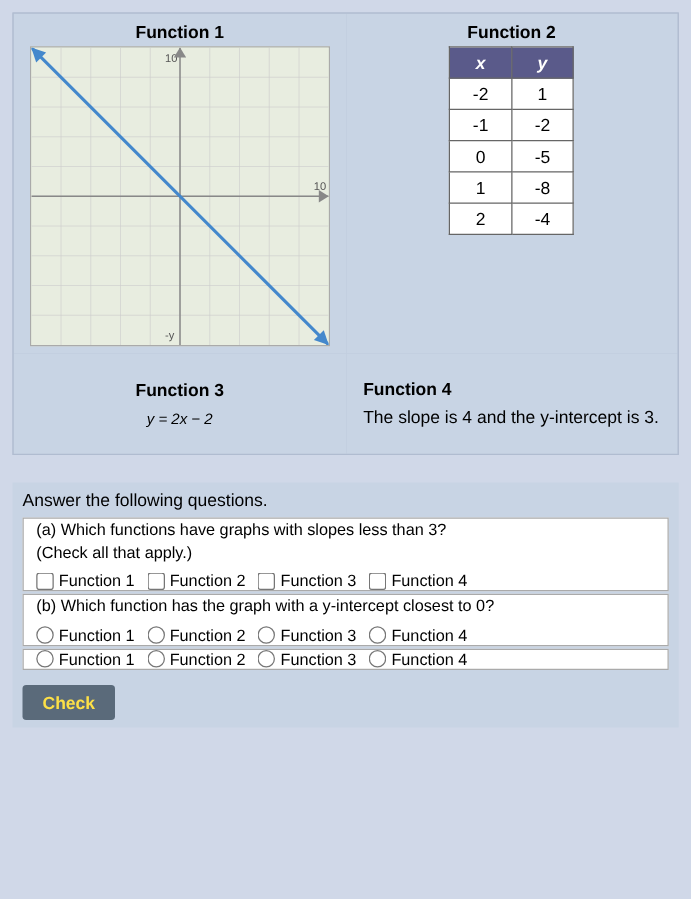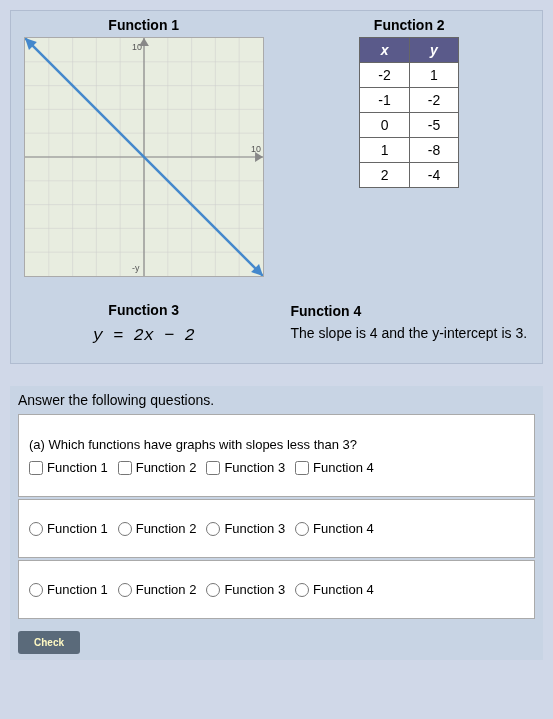--- a/index.html
+++ b/index.html
@@ -69,24 +69,23 @@
       font-weight: bold;
     }
 
     
     .func3-cell {
       justify-content: center;
       align-items: center;
       min-height: 80px;
     }
     .func3-equation {
-      font-size: 17px;
+      font-size: 12px;
       font-style: italic;
       margin-top: 4px;
-      font-family: Liberation Mono, monospace;
     }
 
     
     .func4-cell {
       justify-content: center;
       align-items: flex-start;
       min-height: 80px;
       padding: 10px 14px;
     }
     .func4-desc {
@@ -103,21 +102,21 @@
 
     .questions-label {
       font-size: 14px;
       margin-bottom: 6px;
     }
 
     .question-box {
       background: white;
       border: 1px solid #aaa;
       margin-bottom: 2px;
-      padding: 21px 10px;
+      padding: 0 10px;
     }
 
     .question-text {
       font-size: 13px;
       margin-bottom: 6px;
       line-height: 1.4;
     }
 
     .options-row {
       display: flex;
@@ -129,24 +128,24 @@
     }
 
     .option-item {
       display: flex;
       align-items: center;
       gap: 4px;
     }
 
     .check-btn {
       background: #5a6a7a;
-      color: #fef9c3;
+      color: #fde047;
       border: none;
       padding: 6px 16px;
-      font-size: 10px;
+      font-size: 14px;
       font-weight: bold;
       border-radius: 3px;
       margin-top: 10px;
       cursor: pointer;
     }
 
     input[type="checkbox"], input[type="radio"] {
       margin: 0;
       width: 14px;
       height: 14px;
@@ -249,67 +248,69 @@
 
 </div>
 
 <div class="questions-section">
   <div class="questions-label">Answer the following questions.</div>
 
   
   <div class="question-box">
     <div class="question-text">
       <span>(a) Which functions have graphs with slopes less than 3?</span><br>
+      <span>(Check all that apply.)</span>
     </div>
     <div class="options-row">
       <label class="option-item">
         <input type="checkbox" style="">
         <span>Function 1</span>
       </label>
       <label class="option-item">
         <input type="checkbox" style="">
         <span>Function 2</span>
       </label>
       <label class="option-item">
         <input type="checkbox" style="">
         <span>Function 3</span>
       </label>
       <label class="option-item">
         <input type="checkbox" style="">
+        <span>Function 4</span>
+      </label>
+    </div>
+  </div>
+
+  
+  <div class="question-box">
+    <div class="question-text">(b) Which function has the graph with a y-intercept closest to 0?</div>
+    <div class="options-row">
+      <label class="option-item">
+        <input type="radio" name="qb" style="">
+        <span>Function 1</span>
+      </label>
+      <label class="option-item">
+        <input type="radio" name="qb" style="">
+        <span>Function 2</span>
+      </label>
+      <label class="option-item">
+        <input type="radio" name="qb" style="">
+        <span>Function 3</span>
+      </label>
+      <label class="option-item">
+        <input type="radio" name="qb" style="">
         <span>Function 4</span>
       </label>
     </div>
   </div>
 
   
   <div class="question-box">
     <div class="options-row">
       <label class="option-item">
-        <input type="radio" name="qb" style="">
-        <span>Function 1</span>
-      </label>
-      <label class="option-item">
-        <input type="radio" name="qb" style="">
-        <span>Function 2</span>
-      </label>
-      <label class="option-item">
-        <input type="radio" name="qb" style="">
-        <span>Function 3</span>
-      </label>
-      <label class="option-item">
-        <input type="radio" name="qb" style="">
-        <span>Function 4</span>
-      </label>
-    </div>
-  </div>
-
-  
-  <div class="question-box">
-    <div class="options-row">
-      <label class="option-item">
         <input type="radio" name="qc" style="">
         <span>Function 1</span>
       </label>
       <label class="option-item">
         <input type="radio" name="qc" style="">
         <span>Function 2</span>
       </label>
       <label class="option-item">
         <input type="radio" name="qc" style="">
         <span>Function 3</span>

